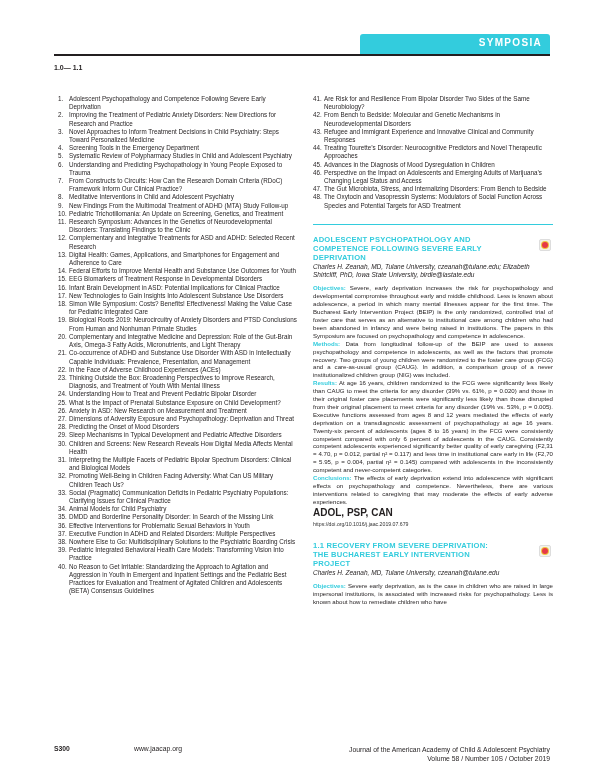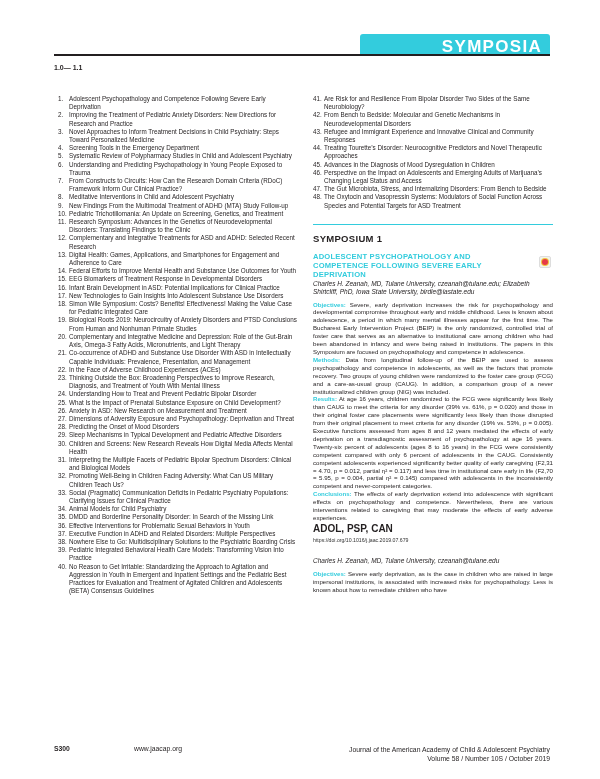--- a/index.html
+++ b/index.html
@@ -1,21 +1,21 @@
 <!DOCTYPE html>
 <html><head>
 <meta charset="utf-8">
 <style>
   * { box-sizing: border-box; margin: 0; padding: 0; }
   html, body { width: 600px; height: 779px; background: #ffffff; overflow: hidden; }
   body { font-family: "Liberation Sans", sans-serif; color: #231f20; position: relative; }
 
   .header { position: absolute; left: 54px; top: 34px; width: 496px; height: 28px; }
   .tab { position: absolute; right: 0; top: 0; width: 190px; height: 20px; background: #33ccdd; border-radius: 3px 3px 0 0; }
-  .tab span { position: absolute; right: 8px; top: 3px; color: #fff; font-weight: bold; font-size: 17px; letter-spacing: 1.3px; }
+  .tab span { position: absolute; right: 8px; top: 3px; color: #fff; font-weight: bold; font-size: 10px; letter-spacing: 1.3px; }
   .rule { position: absolute; left: 0; top: 20px; width: 496px; height: 2px; background: #231f20; }
   .range { position: absolute; left: 54px; top: 64px; font-size: 7px; font-weight: bold; }
 
   .col { position: absolute; top: 95px; font-size: 6.3px; line-height: 8.2px; }
   .col-left { left: 58px; width: 240px; }
   .col-right { left: 313px; width: 240px; }
 
   ol.toc { list-style: none; }
   ol.toc li { position: relative; padding-left: 11px; }
   ol.toc li .num { position: absolute; left: 0; top: 0; }
@@ -101,39 +101,42 @@
       <li><span class="num">42.</span><span>From Bench to Bedside: Molecular and Genetic Mechanisms in Neurodevelopmental Disorders</span></li>
       <li><span class="num">43.</span><span>Refugee and Immigrant Experience and Innovative Clinical and Community Responses</span></li>
       <li><span class="num">44.</span><span>Treating Tourette’s Disorder: Neurocognitive Predictors and Novel Therapeutic Approaches</span></li>
       <li><span class="num">45.</span><span>Advances in the Diagnosis of Mood Dysregulation in Children</span></li>
       <li><span class="num">46.</span><span>Perspective on the Impact on Adolescents and Emerging Adults of Marijuana’s Changing Legal Status and Access</span></li>
       <li><span class="num">47.</span><span>The Gut Microbiota, Stress, and Internalizing Disorders: From Bench to Bedside</span></li>
       <li><span class="num">48.</span><span>The Oxytocin and Vasopressin Systems: Modulators of Social Function Across Species and Potential Targets for ASD Treatment</span></li>
     </ol>
 
   <div class="divider"></div>
-  <div class="sym-title">SYMPOSIUM 1</div>
 
   <div class="article">
     <div class="art-head">
       <div class="art-title">ADOLESCENT PSYCHOPATHOLOGY AND COMPETENCE FOLLOWING SEVERE EARLY DEPRIVATION</div>
       <div class="badge"></div>
     </div>
     <div class="authors">Charles H. Zeanah, MD, Tulane University, czeanah@tulane.edu; Elizabeth Shirtcliff, PhD, Iowa State University, birdie@iastate.edu</div>
     <div class="abstract">
       <p><span class="lbl">Objectives:</span><span> Severe, early deprivation increases the risk for psychopathology and developmental compromise throughout early and middle childhood. Less is known about adolescence, a period in which many mental illnesses appear for the first time. The Bucharest Early Intervention Project (BEIP) is the only randomized, controlled trial of foster care that serves as an alternative to institutional care among children who had been abandoned in infancy and were being raised in institutions. The papers in this Symposium are focused on psychopathology and competence in adolescence.</span></p>
       <p><span class="lbl">Methods:</span><span> Data from longitudinal follow-up of the BEIP are used to assess psychopathology and competence in adolescents, as well as the factors that promote recovery. Two groups of young children were randomized to the foster care group (FCG) and a care-as-usual group (CAUG). In addition, a comparison group of a never institutionalized children group (NIG) was included.</span></p>
       <p><span class="lbl">Results:</span><span> At age 16 years, children randomized to the FCG were significantly less likely than CAUG to meet the criteria for any disorder (39% vs. 61%, p = 0.020) and those in their original foster care placements were significantly less likely than those disrupted from their original placement to meet criteria for any disorder (19% vs. 53%, p = 0.005). Executive functions assessed from ages 8 and 12 years mediated the effects of early deprivation on a transdiagnostic assessment of psychopathology at age 16 years. Twenty-six percent of adolescents (ages 8 to 16 years) in the FCG were consistently competent compared with only 6 percent of adolescents in the CAUG. Consistently competent adolescents experienced significantly better quality of early caregiving (F2,31 = 4.70, p = 0.012, partial η² = 0.117) and less time in institutional care early in life (F2,70 = 5.95, p = 0.004, partial η² = 0.145) compared with adolescents in the inconsistently competent and never-competent categories.</span></p>
       <p><span class="lbl">Conclusions:</span><span> The effects of early deprivation extend into adolescence with significant effects on psychopathology and competence. Nevertheless, there are various interventions related to caregiving that may moderate the effects of early adverse experiences.</span></p>
     </div>
     <div class="kw">ADOL, PSP, CAN</div>
     <div class="doi">https://doi.org/10.1016/j.jaac.2019.07.679</div>
   </div>
 
   <div class="article art2">
+    <div class="art-head">
+      <div class="art-title">1.1 RECOVERY FROM SEVERE DEPRIVATION: THE BUCHAREST EARLY INTERVENTION PROJECT</div>
+      <div class="badge"></div>
+    </div>
     <div class="authors">Charles H. Zeanah, MD, Tulane University, czeanah@tulane.edu</div>
     <div class="abstract">
       <p><span class="lbl">Objectives:</span><span> Severe early deprivation, as is the case in children who are raised in large impersonal institutions, is associated with increased risks for psychopathology. Less is known about how to remediate children who have</span></p>
     </div>
   </div>
 </div>
 
 <div class="footer">
   <span class="page">S300</span>
   <span class="url">www.jaacap.org</span>

